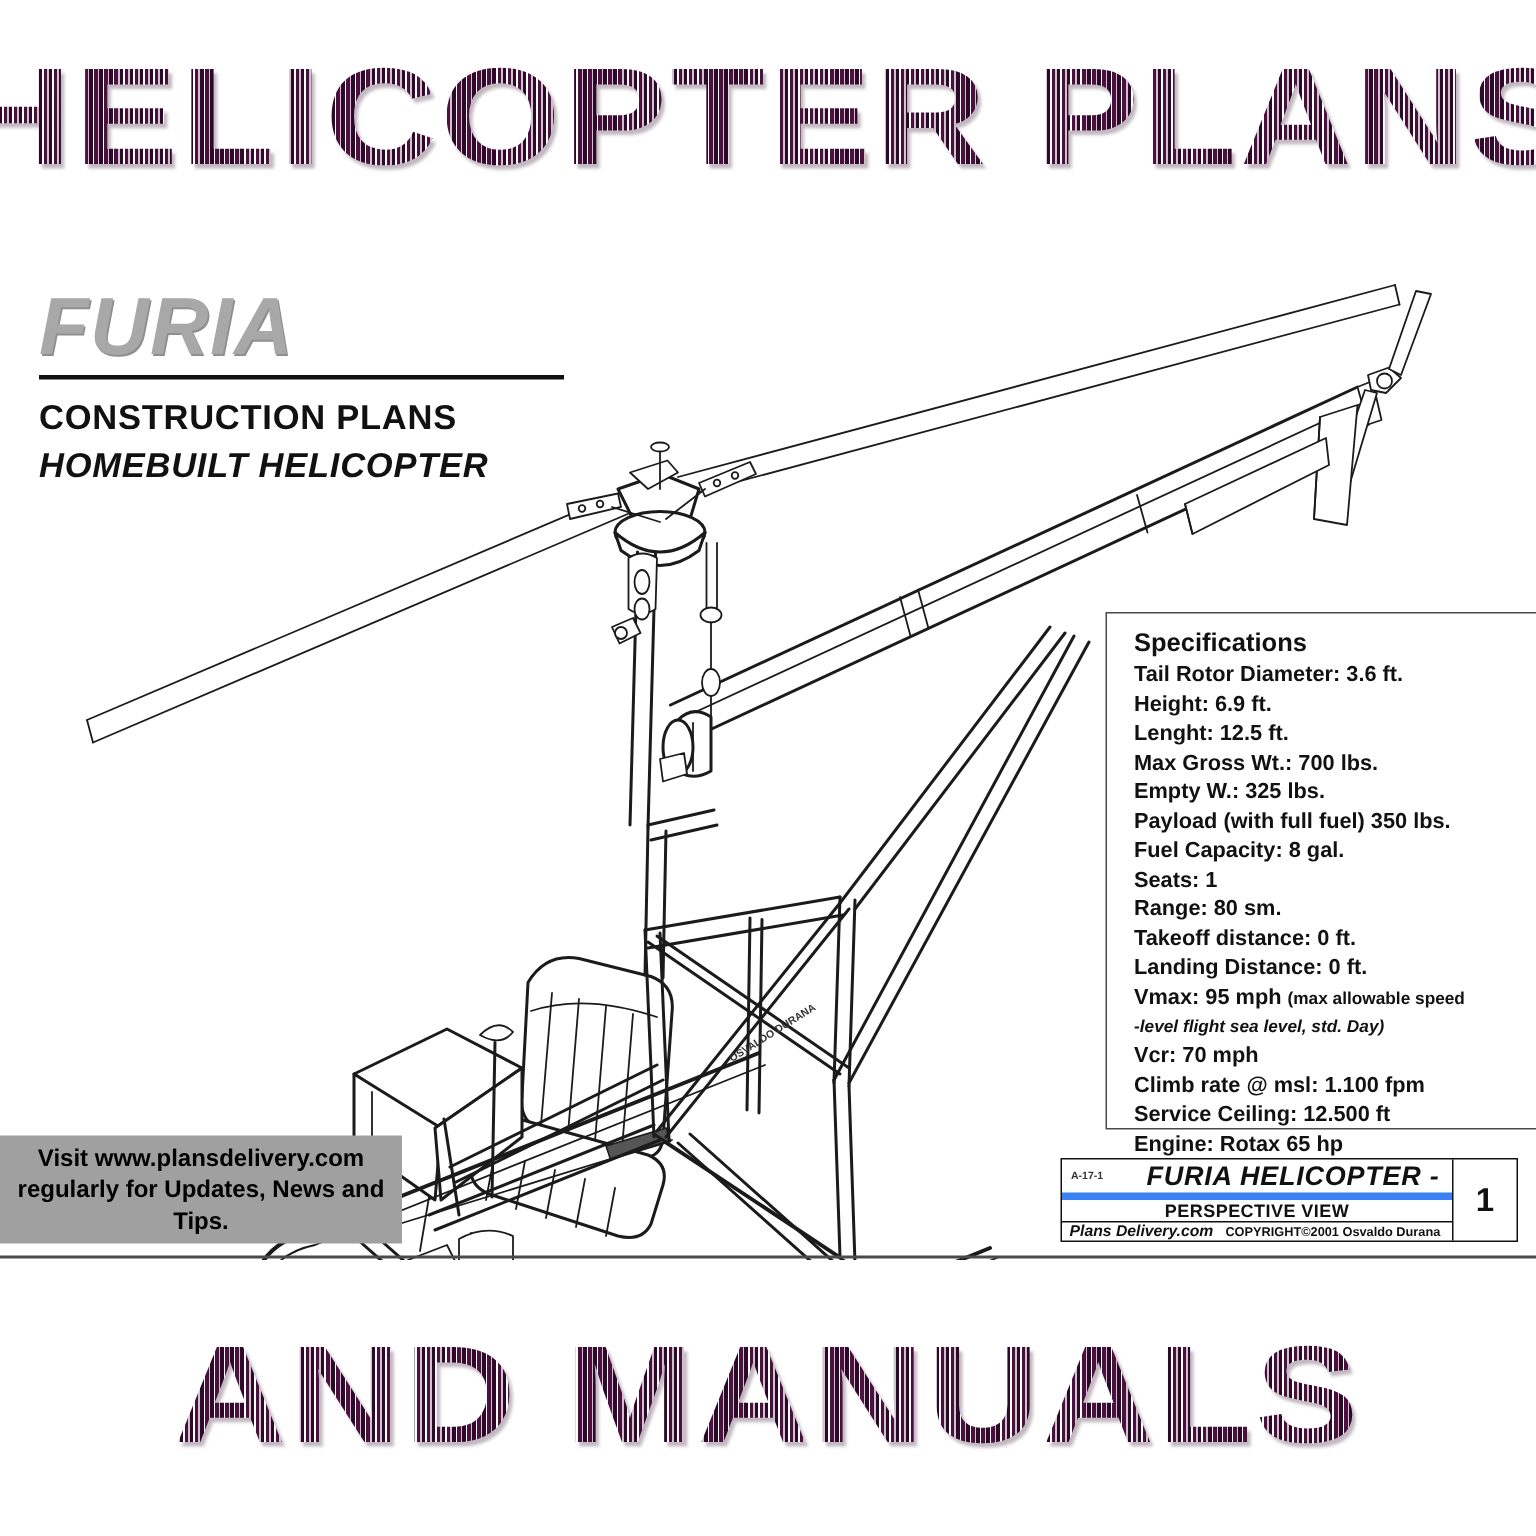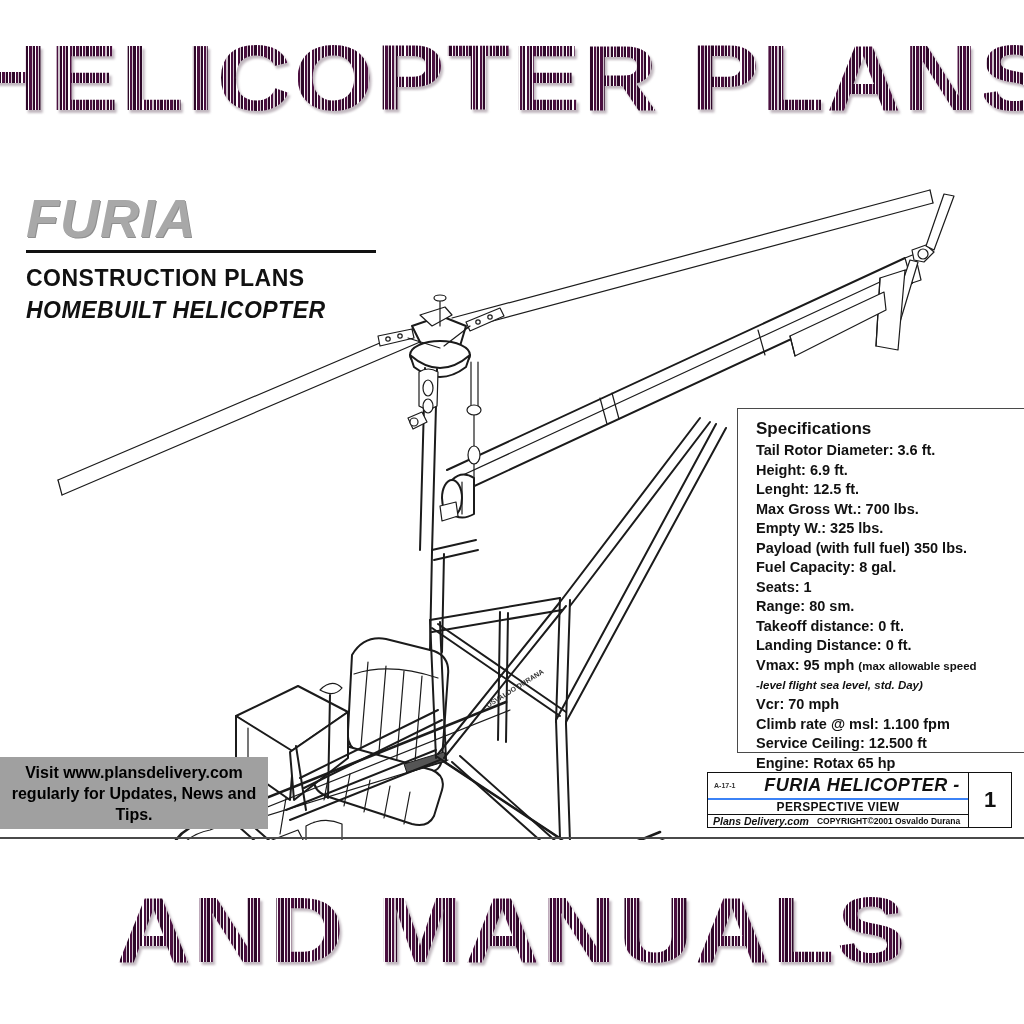--- a/index.html
+++ b/index.html
@@ -56,21 +56,21 @@
   .spec-small{font-size:11.5px;font-weight:700;}
   .spec-note{font-size:11.5px;font-weight:700;color:#111;line-height:19px;font-style:italic;}
 
   
   #title-block{
     position:absolute;left:707px;top:772px;width:305px;height:56px;
     border:1.5px solid #111;box-sizing:border-box;background:#fff;
     display:flex;
   }
   #tb-left{flex:1;display:flex;flex-direction:column;border-right:1.5px solid #111;}
-  #tb-row1{height:25px;display:flex;align-items:center;border-bottom:2px solid #3b82f6;}
+  #tb-row1{height:25px;display:flex;align-items:center;border-bottom:5px solid #3b82f6;}
   #tb-code{font-size:7px;font-weight:700;color:#333;padding-left:6px;width:46px;}
   #tb-maintitle{flex:1;text-align:center;font-size:18px;font-weight:700;font-style:italic;letter-spacing:.5px;color:#111;padding-right:4px;}
   #tb-row2{height:14px;display:flex;align-items:center;justify-content:center;border-bottom:1px solid #111;}
   #tb-view{font-size:12px;font-weight:700;color:#111;letter-spacing:.3px;}
   #tb-row3{flex:1;display:flex;align-items:center;padding-left:5px;}
   #tb-brand{font-size:10.5px;font-weight:700;font-style:italic;color:#111;}
   #tb-copy{font-size:8.5px;font-weight:700;color:#111;margin-left:8px;}
   #tb-right{width:42px;display:flex;align-items:center;justify-content:center;}
   #tb-page{font-size:22px;font-weight:700;color:#111;}
 

